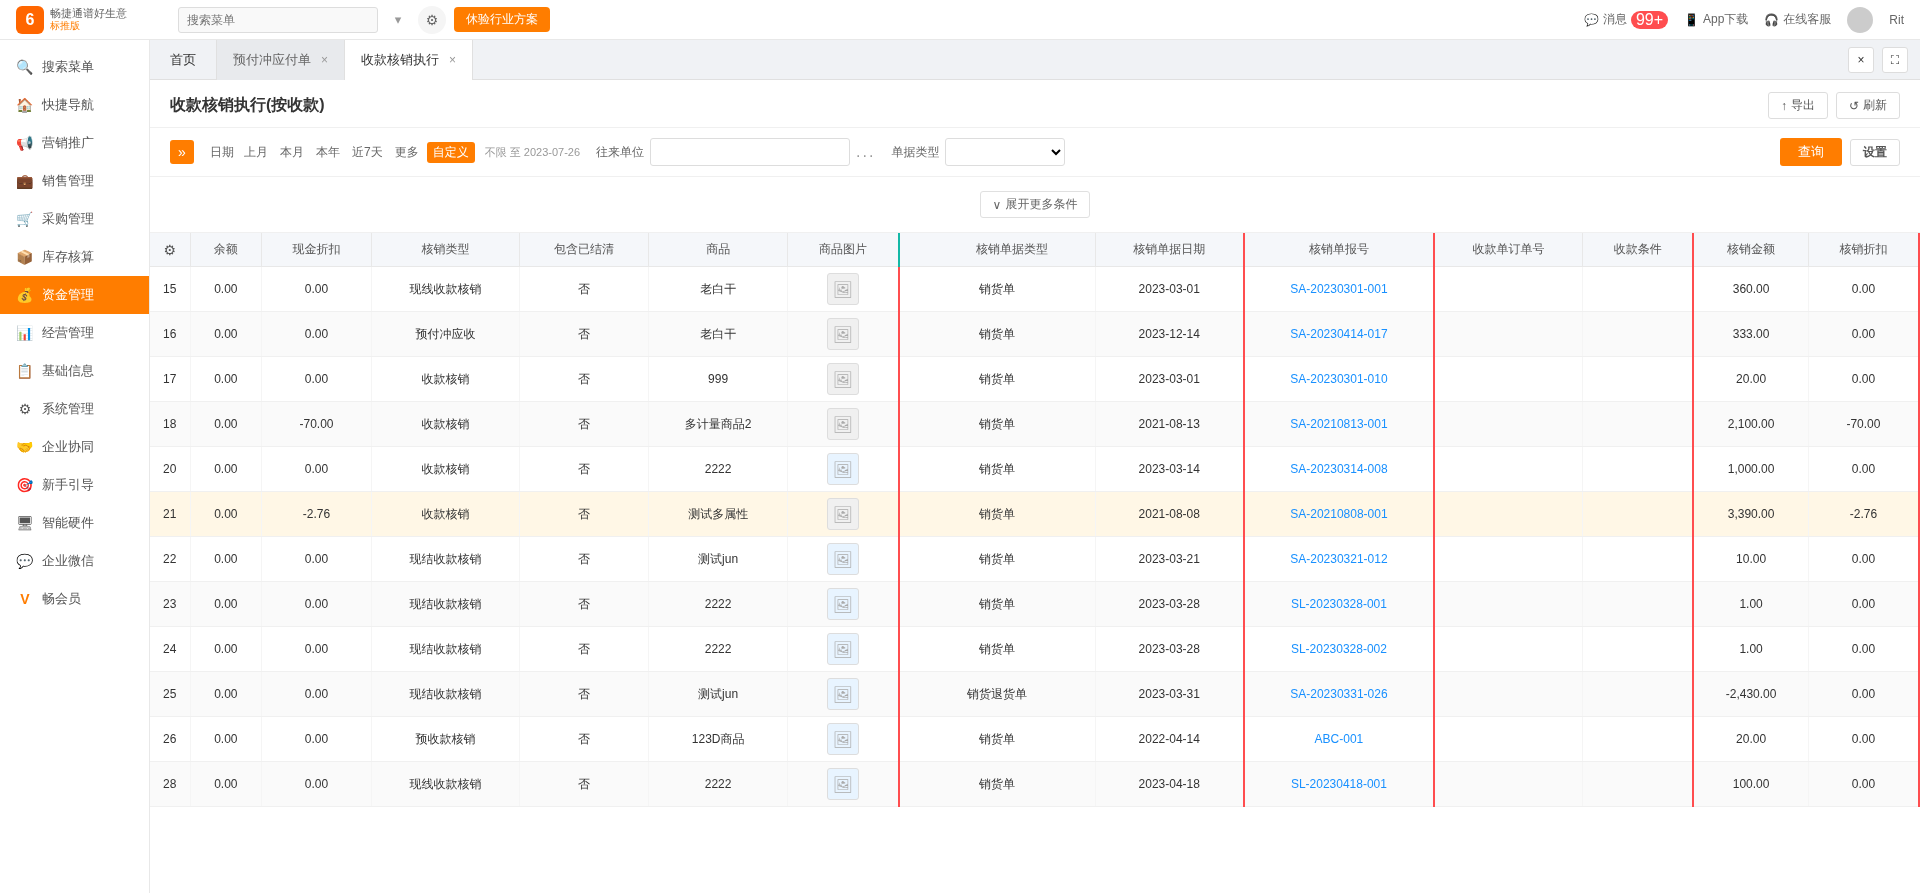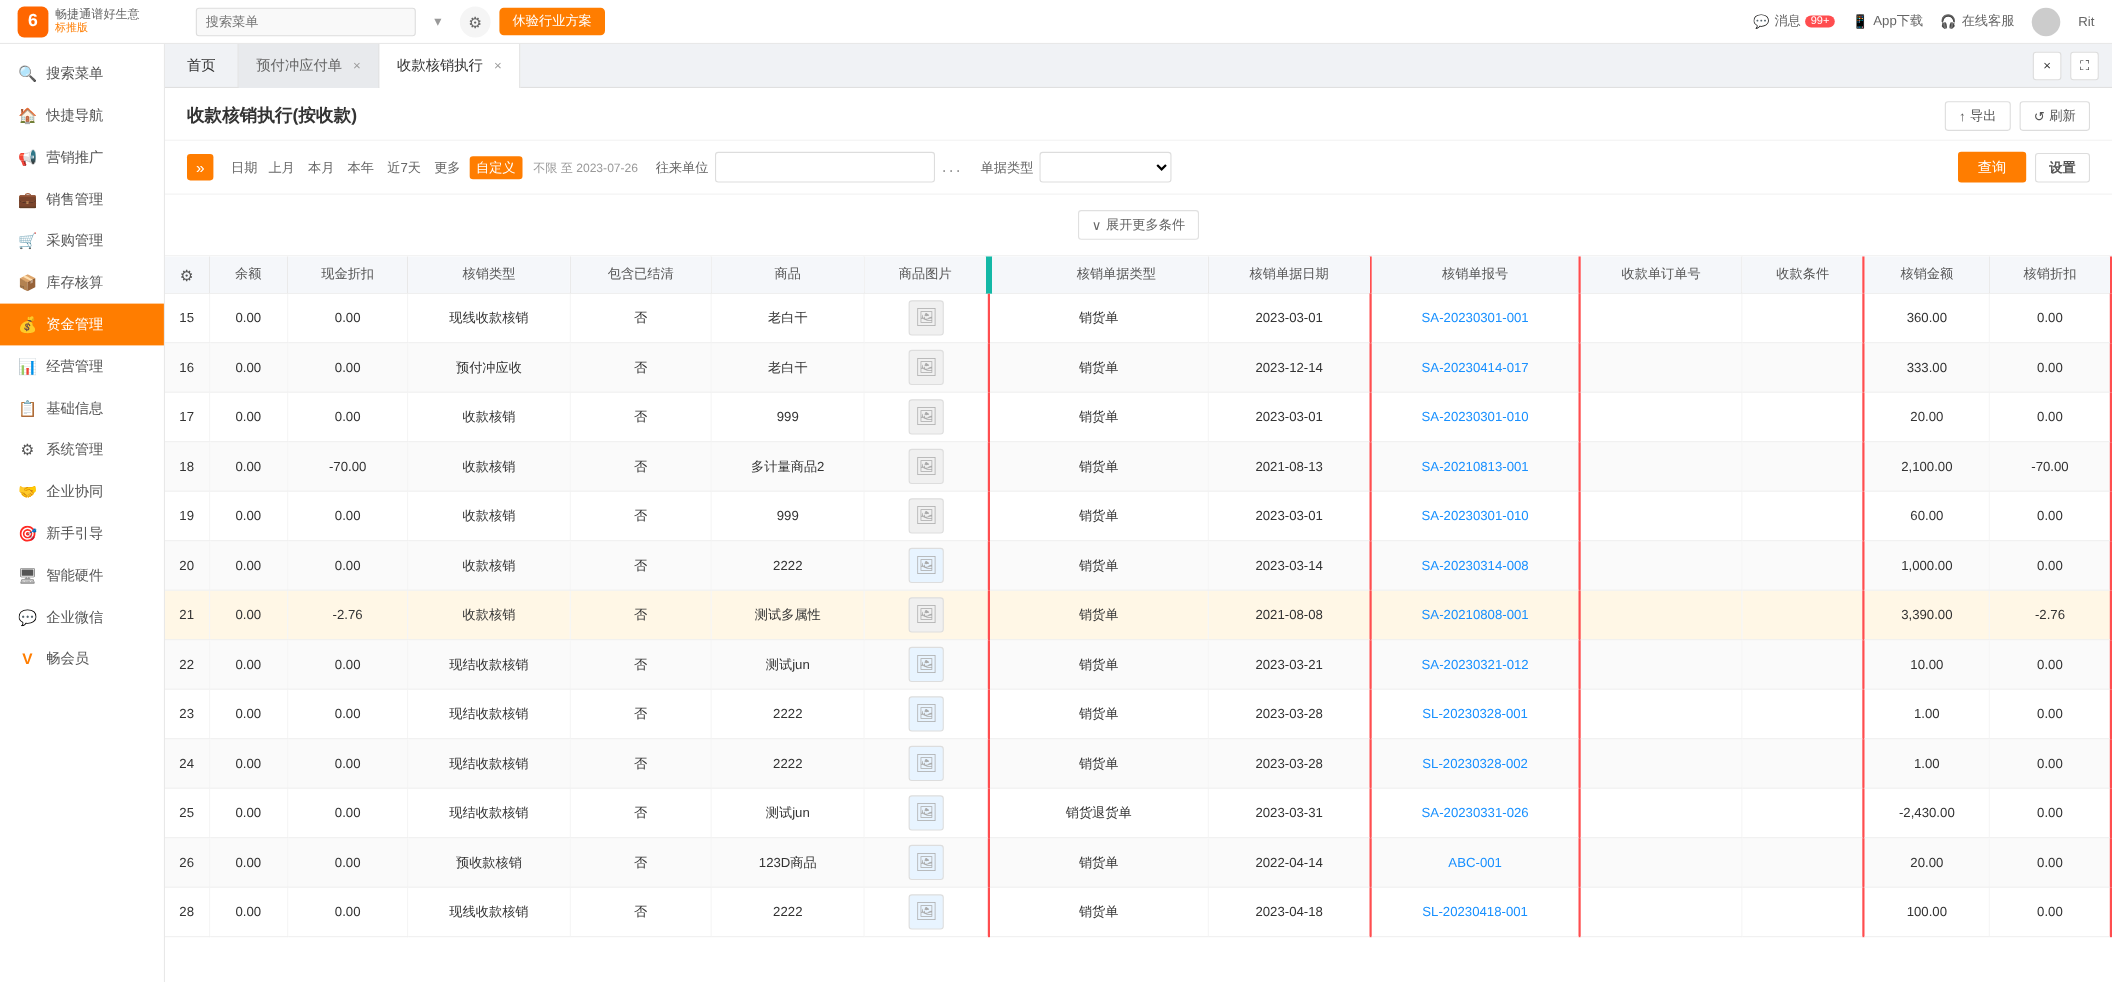--- a/index.html
+++ b/index.html
@@ -10,21 +10,21 @@
     .logo-area { display: flex; align-items: center; gap: 6px; width: 150px; }
     .logo-icon { width: 28px; height: 28px; background: #f60; border-radius: 6px; display: flex; align-items: center; justify-content: center; color: white; font-size: 16px; font-weight: bold; }
     .logo-text { font-size: 11px; color: #666; line-height: 1.2; }
     .top-search-area { flex: 1; display: flex; align-items: center; gap: 8px; }
     .top-search-box { width: 200px; height: 26px; border: 1px solid #ddd; border-radius: 3px; padding: 0 8px; font-size: 12px; color: #999; background: #f9f9f9; }
     .top-dropdown-btn { width: 24px; height: 24px; display: flex; align-items: center; justify-content: center; cursor: pointer; color: #999; }
     .top-settings-btn { width: 28px; height: 28px; border-radius: 50%; background: #f5f5f5; display: flex; align-items: center; justify-content: center; cursor: pointer; color: #666; font-size: 14px; }
     .industry-btn { background: #ff7d00; color: white; border: none; padding: 4px 12px; border-radius: 4px; cursor: pointer; font-size: 12px; }
     .top-right { display: flex; align-items: center; gap: 16px; margin-left: auto; }
     .top-right-item { display: flex; align-items: center; gap: 4px; font-size: 12px; color: #666; cursor: pointer; }
-    .badge { background: #ff4d4f; color: white; border-radius: 10px; padding: 0 5px; font-size: 10px; }
+    .badge { background: #ff4d4f; color: white; border-radius: 10px; padding: 0 5px; font-size: 16px; }
     .user-avatar { width: 26px; height: 26px; background: #ccc; border-radius: 50%; }
     .user-name { font-size: 12px; color: #666; }
 
     
     .layout { display: flex; height: calc(893px - 40px); }
     .sidebar { width: 150px; background: #fff; border-right: 1px solid #e8e8e8; display: flex; flex-direction: column; padding: 8px 0; }
     .sidebar-item { display: flex; align-items: center; gap: 8px; padding: 10px 16px; cursor: pointer; color: #555; font-size: 13px; }
     .sidebar-item.active { background: #ff7d00; color: white; border-radius: 0; }
     .sidebar-item .s-icon { width: 18px; height: 18px; display: flex; align-items: center; justify-content: center; font-size: 14px; }
 
@@ -259,21 +259,21 @@
       <table class="data-table">
         <thead>
           <tr>
             <th style="width:40px;"><span class="th-settings-icon">⚙</span></th>
             <th>余额</th>
             <th>现金折扣</th>
             <th>核销类型</th>
             <th>包含已结清</th>
             <th>商品</th>
             <th>商品图片</th>
-            <th style="border-left:6px solid #14b8a6; border-right:1px solid #e8e8e8;padding-left:40px;">核销单据类型</th>
+            <th style="border-left:2px solid #14b8a6; border-right:1px solid #e8e8e8;padding-left:40px;">核销单据类型</th>
             <th style="border-right:2px solid #ff4d4f;">核销单据日期</th>
             <th style="border-left:2px solid #ff4d4f; border-right:2px solid #ff4d4f;">核销单报号</th>
             <th>收款单订单号</th>
             <th>收款条件</th>
             <th style="border-left:2px solid #ff4d4f; border-right:1px solid #e8e8e8;">核销金额</th>
             <th style="border-right:2px solid #ff4d4f;">核销折扣</th>
           </tr>
         </thead>
         <tbody id="table-body">
         <tr>
@@ -334,36 +334,20 @@
       <td><div class="img-placeholder">🖼</div></td>
       <td style="border-left:2px solid #ff4d4f;">销货单</td>
       <td style="border-right:2px solid #ff4d4f;">2021-08-13</td>
       <td style="border-left:2px solid #ff4d4f; border-right:2px solid #ff4d4f;"><a class="link-cell">SA-20210813-001</a></td>
       <td></td>
       <td></td>
       <td class="" style="border-left:2px solid #ff4d4f;">2,100.00</td>
       <td class="negative" style="border-right:2px solid #ff4d4f;">-70.00</td>
     </tr>
             <tr>
-      <td>19</td>
-      <td>0.00</td>
-      <td class="">0.00</td>
-      <td>收款核销</td>
-      <td>否</td>
-      <td>999</td>
-      <td><div class="img-placeholder">🖼</div></td>
-      <td style="border-left:2px solid #ff4d4f;">销货单</td>
-      <td style="border-right:2px solid #ff4d4f;">2023-03-01</td>
-      <td style="border-left:2px solid #ff4d4f; border-right:2px solid #ff4d4f;"><a class="link-cell">SA-20230301-010</a></td>
-      <td></td>
-      <td></td>
-      <td class="" style="border-left:2px solid #ff4d4f;">60.00</td>
-      <td class="" style="border-right:2px solid #ff4d4f;">0.00</td>
-    </tr>
-            <tr>
       <td>20</td>
       <td>0.00</td>
       <td class="">0.00</td>
       <td>收款核销</td>
       <td>否</td>
       <td>2222</td>
       <td><div class="img-placeholder has-img">🖼</div></td>
       <td style="border-left:2px solid #ff4d4f;">销货单</td>
       <td style="border-right:2px solid #ff4d4f;">2023-03-14</td>
       <td style="border-left:2px solid #ff4d4f; border-right:2px solid #ff4d4f;"><a class="link-cell">SA-20230314-008</a></td>

